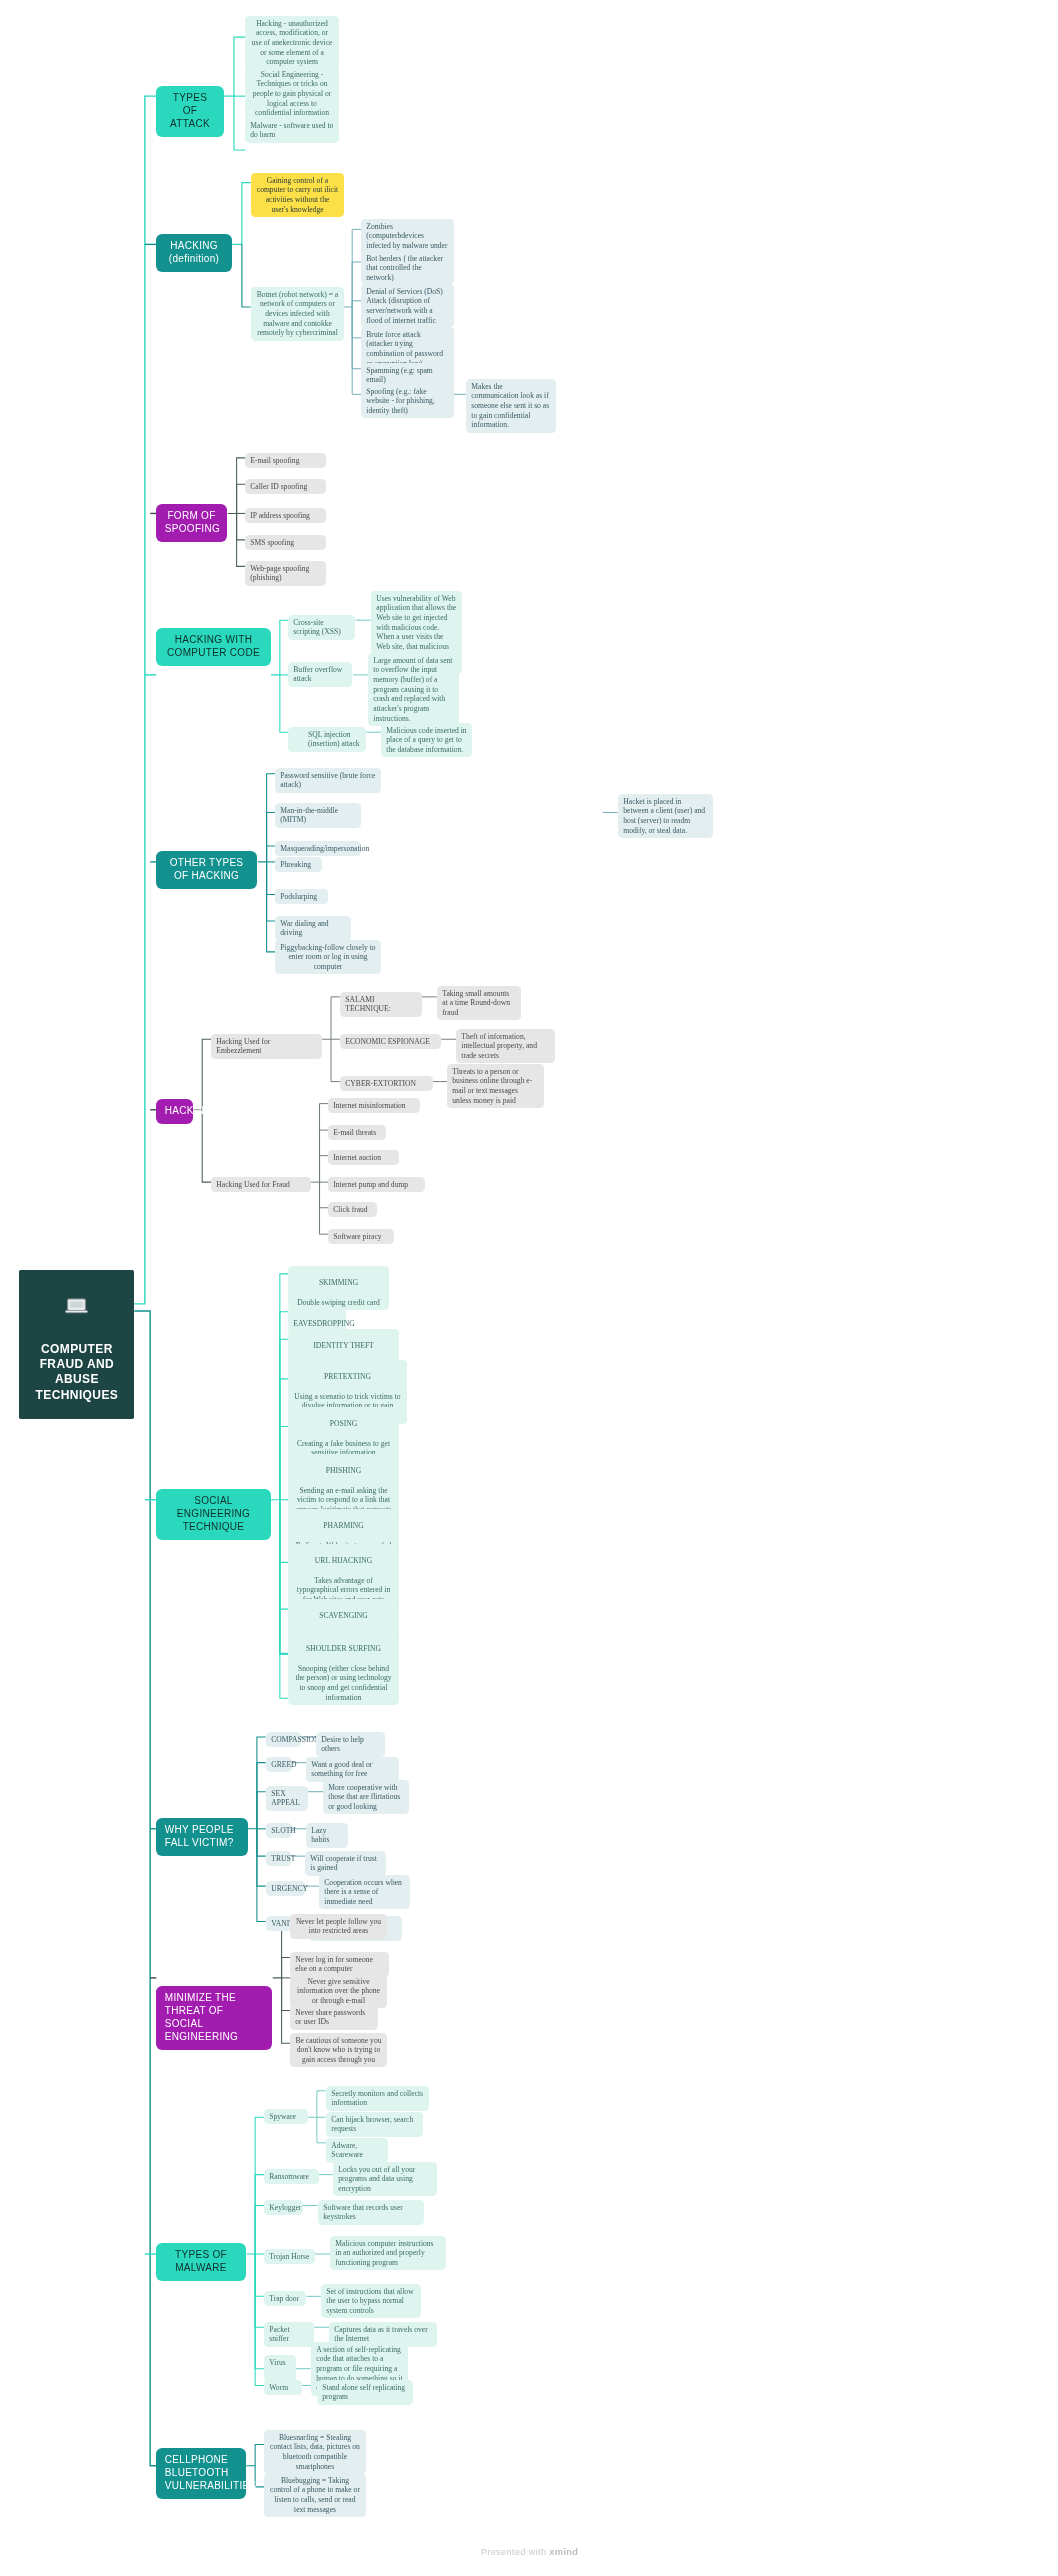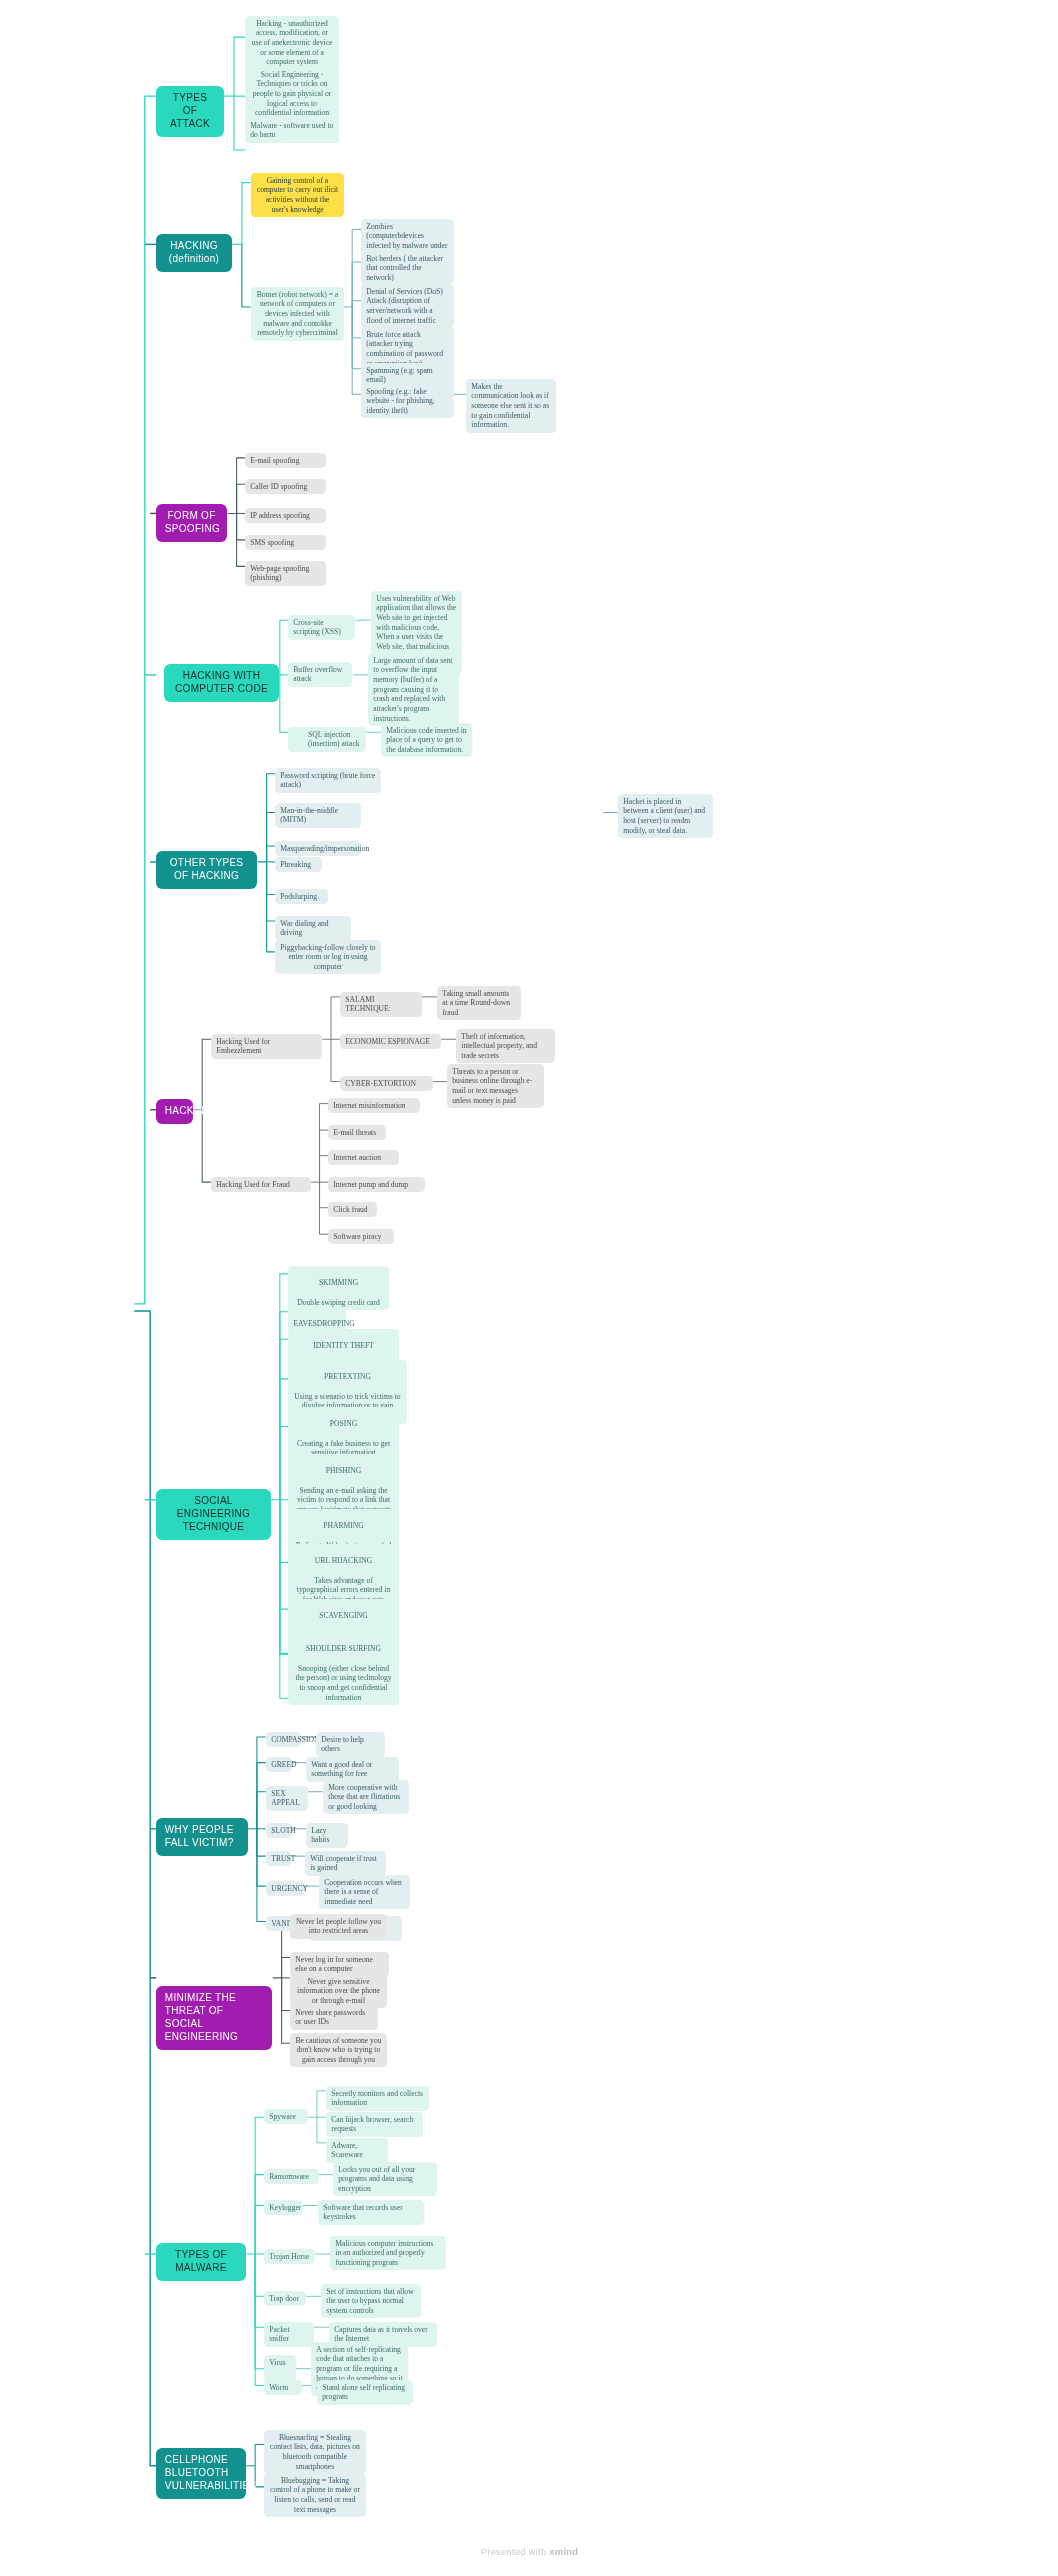--- a/index.html
+++ b/index.html
@@ -198,20 +198,28 @@
     <path d="M357 2555 H374" stroke="#6ec9c1" stroke-width="1.1" fill="none"></path>
     <path d="M347 2603 H364" stroke="#6ec9c1" stroke-width="1.1" fill="none"></path>
     <path d="M356 2638 H373" stroke="#6ec9c1" stroke-width="1.1" fill="none"></path>
     <path d="M335 2685 H352" stroke="#6ec9c1" stroke-width="1.1" fill="none"></path>
     <path d="M342 2704 H359" stroke="#6ec9c1" stroke-width="1.1" fill="none"></path>
 
     <path d="M279 2795 H289 V2771 H299" stroke="#12918e" stroke-width="1.2" fill="none"></path>
     <path d="M289 2795 V2819 H299" stroke="#12918e" stroke-width="1.2" fill="none"></path>
   </svg>
 
+  <div class="node root" style="left:19.4px; top:1270px; width:115px;">
+    <svg class="laptop" width="23" height="16" viewBox="0 0 26 18">
+      <rect x="3" y="1" width="20" height="13" rx="1.5" fill="#e9ecee" stroke="#8e9699" stroke-width="1.2"></rect>
+      <rect x="6" y="4" width="14" height="7" rx="0.8" fill="#cfd6d9"></rect>
+      <rect x="0.5" y="14" width="25" height="2.6" rx="1.3" fill="#e9ecee" stroke="#8e9699" stroke-width="1"></rect>
+    </svg>
+    <span>COMPUTER FRAUD AND ABUSE TECHNIQUES</span>
+  </div>
 
   <div class="node b1 mint" style="left:156px; top:86px; width:68px; text-align:center;">TYPES OF ATTACK</div>
 
   <div class="node chip mintbg center" style="left:245px; top:16px; width:94px;">Hacking - unauthorized access, modification, or use of anekectronic device or some element of a computer system</div>
   <div class="node chip mintbg center" style="left:245px; top:67px; width:94px;">Social Engineering - Techniques or tricks on people to gain physical or logical access to confidential information</div>
   <div class="node chip mintbg" style="left:245px; top:118px; width:94px;">Malware - software used to do harm</div>
 
   <div class="node b1 teal" style="left:156px; top:234px; width:76px; text-align:center;">HACKING (definition)</div>
 
   <div class="node chip slate center" style="left:251px; top:173px; width:93px;">Gaining control of a computer to carry out ilicit activities without the user's knowledge</div>
@@ -226,33 +234,33 @@
   <div class="node chip" style="left:466px; top:379px; width:90px;">Makes the communication look as if someone else sent it so as to gain confidential information.</div>
 
   <div class="node b1 dark" style="left:156px; top:504px; width:71px; text-align:center;">FORM OF SPOOFING</div>
 
   <div class="node chip greybg" style="left:245px; top:453px; width:81px;">E-mail spoofing</div>
   <div class="node chip greybg" style="left:245px; top:479px; width:81px;">Caller ID spoofing</div>
   <div class="node chip greybg" style="left:245px; top:508px; width:81px;">IP address spoofing</div>
   <div class="node chip greybg" style="left:245px; top:535px; width:81px;">SMS spoofing</div>
   <div class="node chip greybg" style="left:245px; top:561px; width:81px;">Web-page spoofing (phishing)</div>
 
-  <div class="node b1 mint" style="left:156px; top:664px; width:115px; text-align:center;margin-left:8px;">HACKING WITH COMPUTER  CODE</div>
+  <div class="node b1 mint" style="left:156px; top:628px; width:115px; text-align:center;">HACKING WITH COMPUTER  CODE</div>
 
   <div class="node chip mintbg" style="left:288px; top:615px; width:67px;">Cross-site scripting (XSS)</div>
   <div class="node chip mintbg" style="left:288px; top:662px; width:64px;">Buffer overflow attack</div>
   <div class="node chip mintbg" style="left:288px; top:727px; width:78px;padding-left:20px;">SQL injection (insertion) attack</div>
 
   <div class="node chip mintbg" style="left:371px; top:591px; width:91px;">Uses vulnerability of Web application that allows the Web site to get injected with malicious code. When a user visits the Web site, that malicious code is able to collect data from the user.</div>
   <div class="node chip mintbg" style="left:368px; top:653px; width:91px;">Large amount of data sent to overflow the input memory (buffer) of a program causing it to crash and replaced with attacker's program instructions.</div>
   <div class="node chip mintbg" style="left:381px; top:723px; width:91px;">Malicious code inserted in place of a query to get to the database information.</div>
 
   <div class="node b1 teal" style="left:156px; top:851px; width:101px; text-align:center;">OTHER TYPES OF HACKING</div>
 
-  <div class="node chip" style="left:275px; top:768px; width:106px;">Password scripting (brute force attack)</div>
+  <div class="node chip" style="left:275px; top:768px; width:106px;">Password sensitive (brute force attack)</div>
   <div class="node chip" style="left:275px; top:803px; width:86px;">Man-in-the-middle (MITM)</div>
   <div class="node chip" style="left:618px; top:794px; width:-0.9px; width:95px;">Hacket is placed in between a client (user) and host (server) to readm modify, or steal data.</div>
   <div class="node chip" style="left:275px; top:841px; width:86px;">Masquerading/impersonation</div>
   <div class="node chip" style="left:275px; top:857px; width:47px;">Phreaking</div>
   <div class="node chip" style="left:275px; top:889px; width:53px;">Podslurping</div>
   <div class="node chip" style="left:275px; top:916px; width:76px;">War dialing and driving</div>
   <div class="node chip center" style="left:275px; top:940px; width:106px;">Piggybacking-follow closely to enter room or log in using computer</div>
 
   <div class="node b1 dark" style="left:156px; top:1099px; width:37px; text-align:center;">HACKING</div>
 

